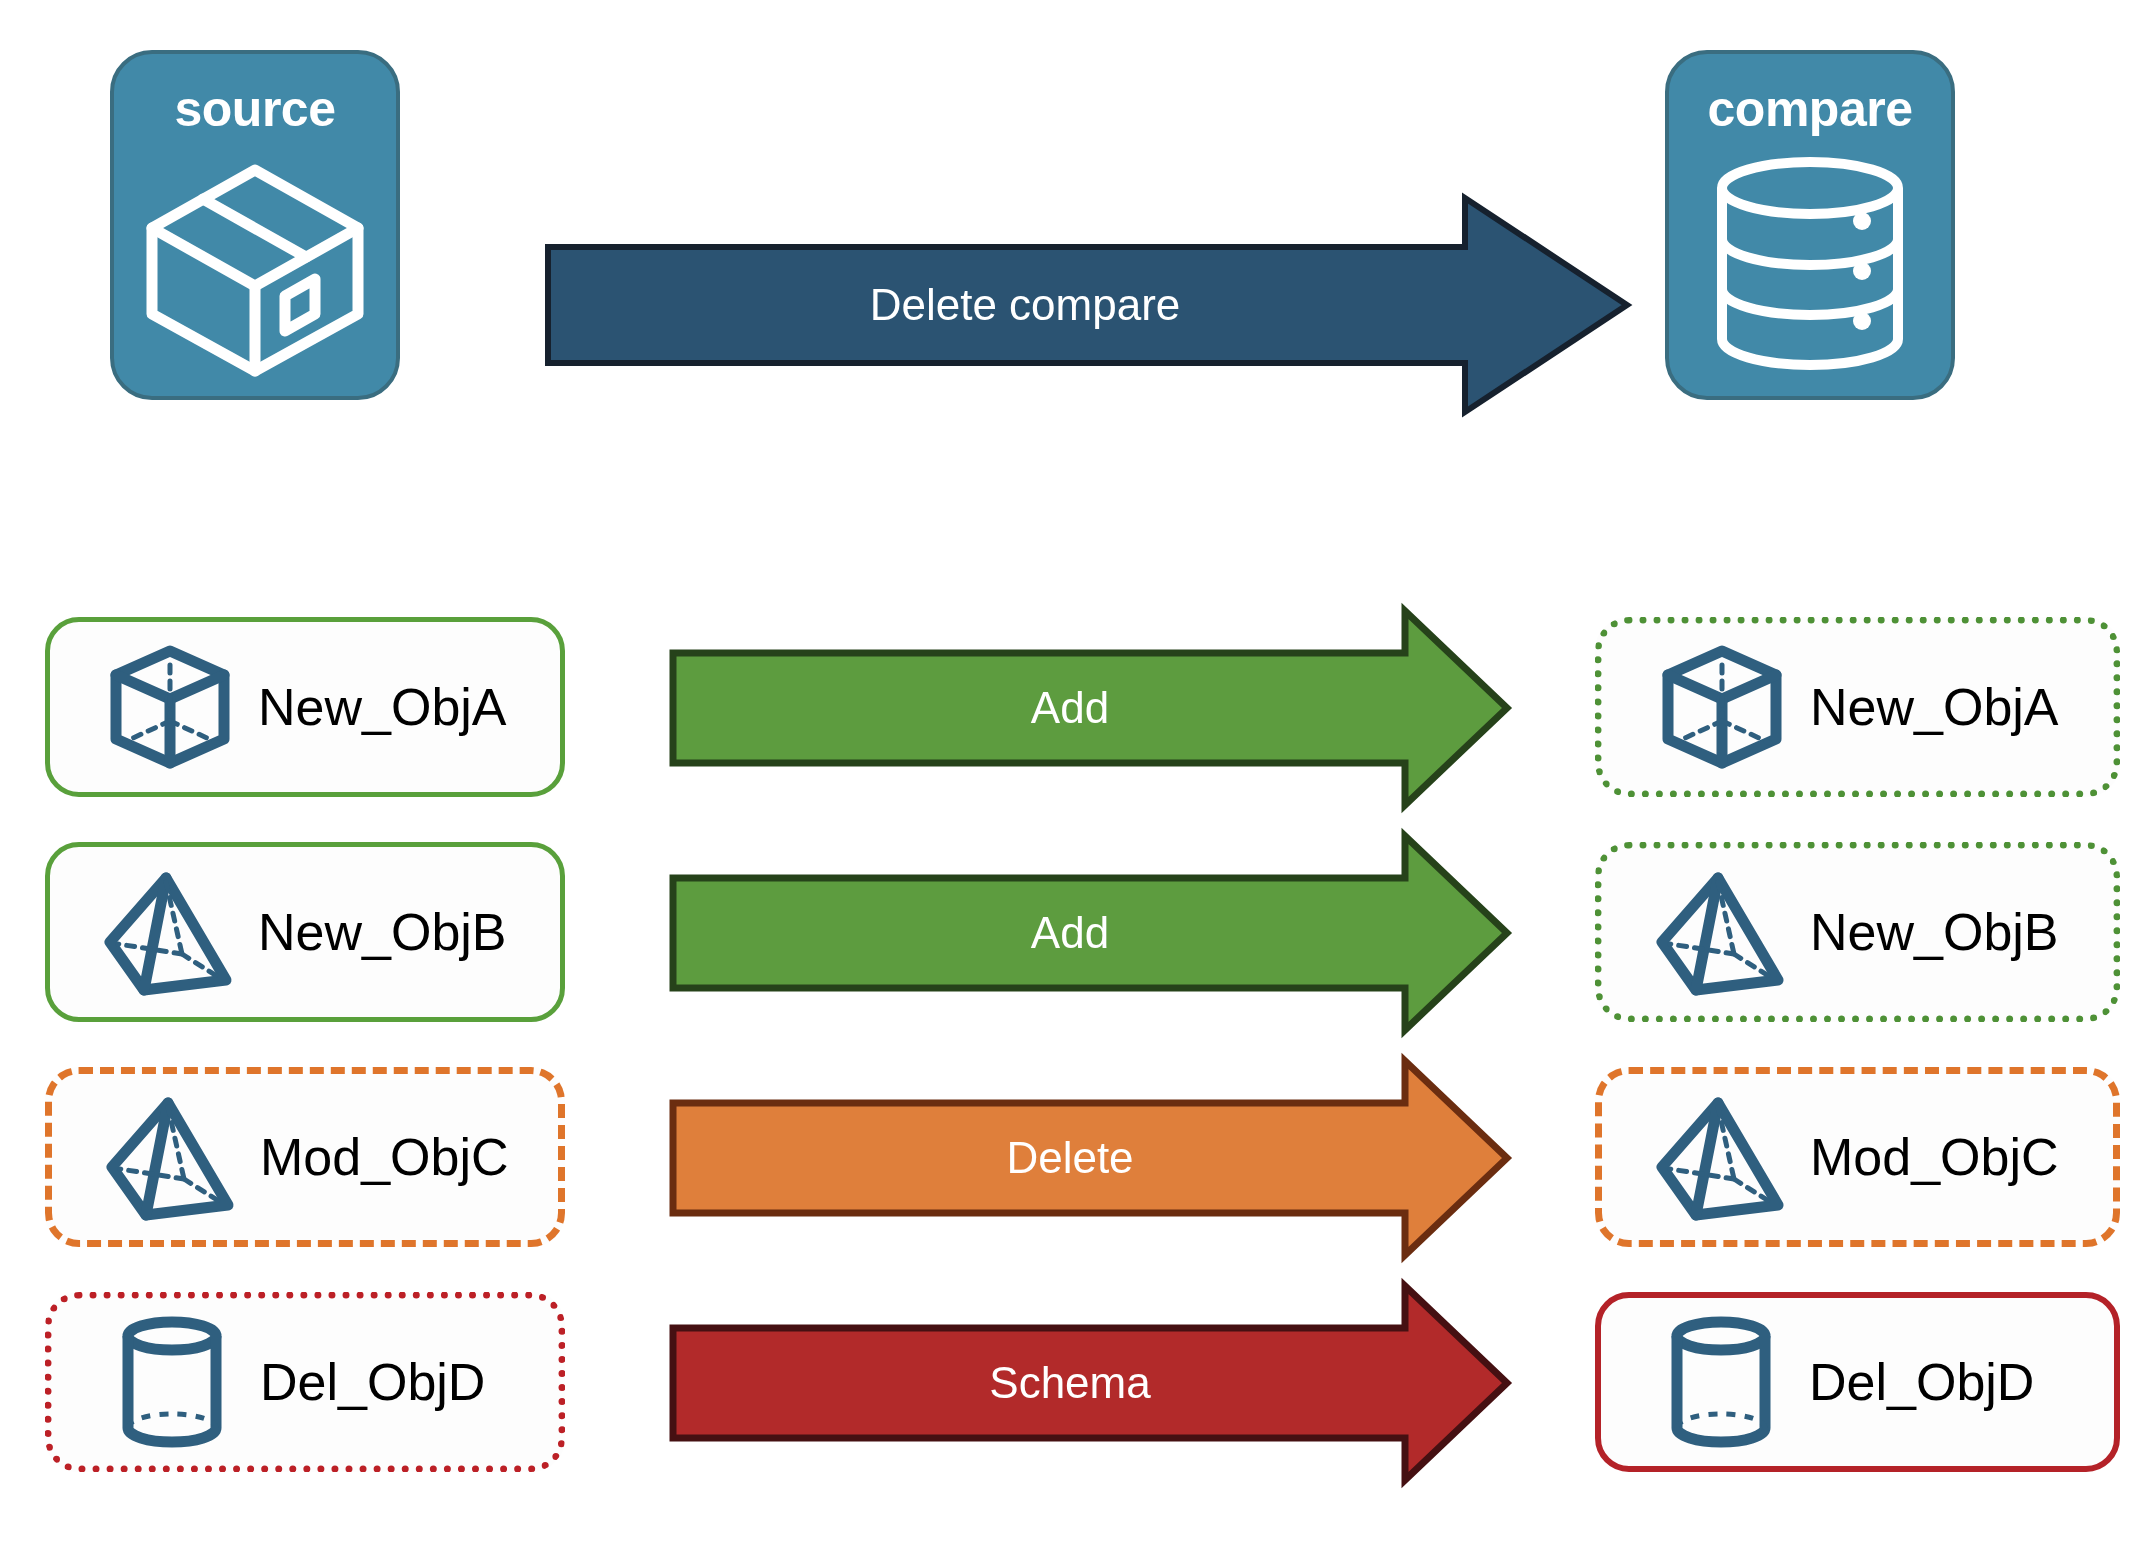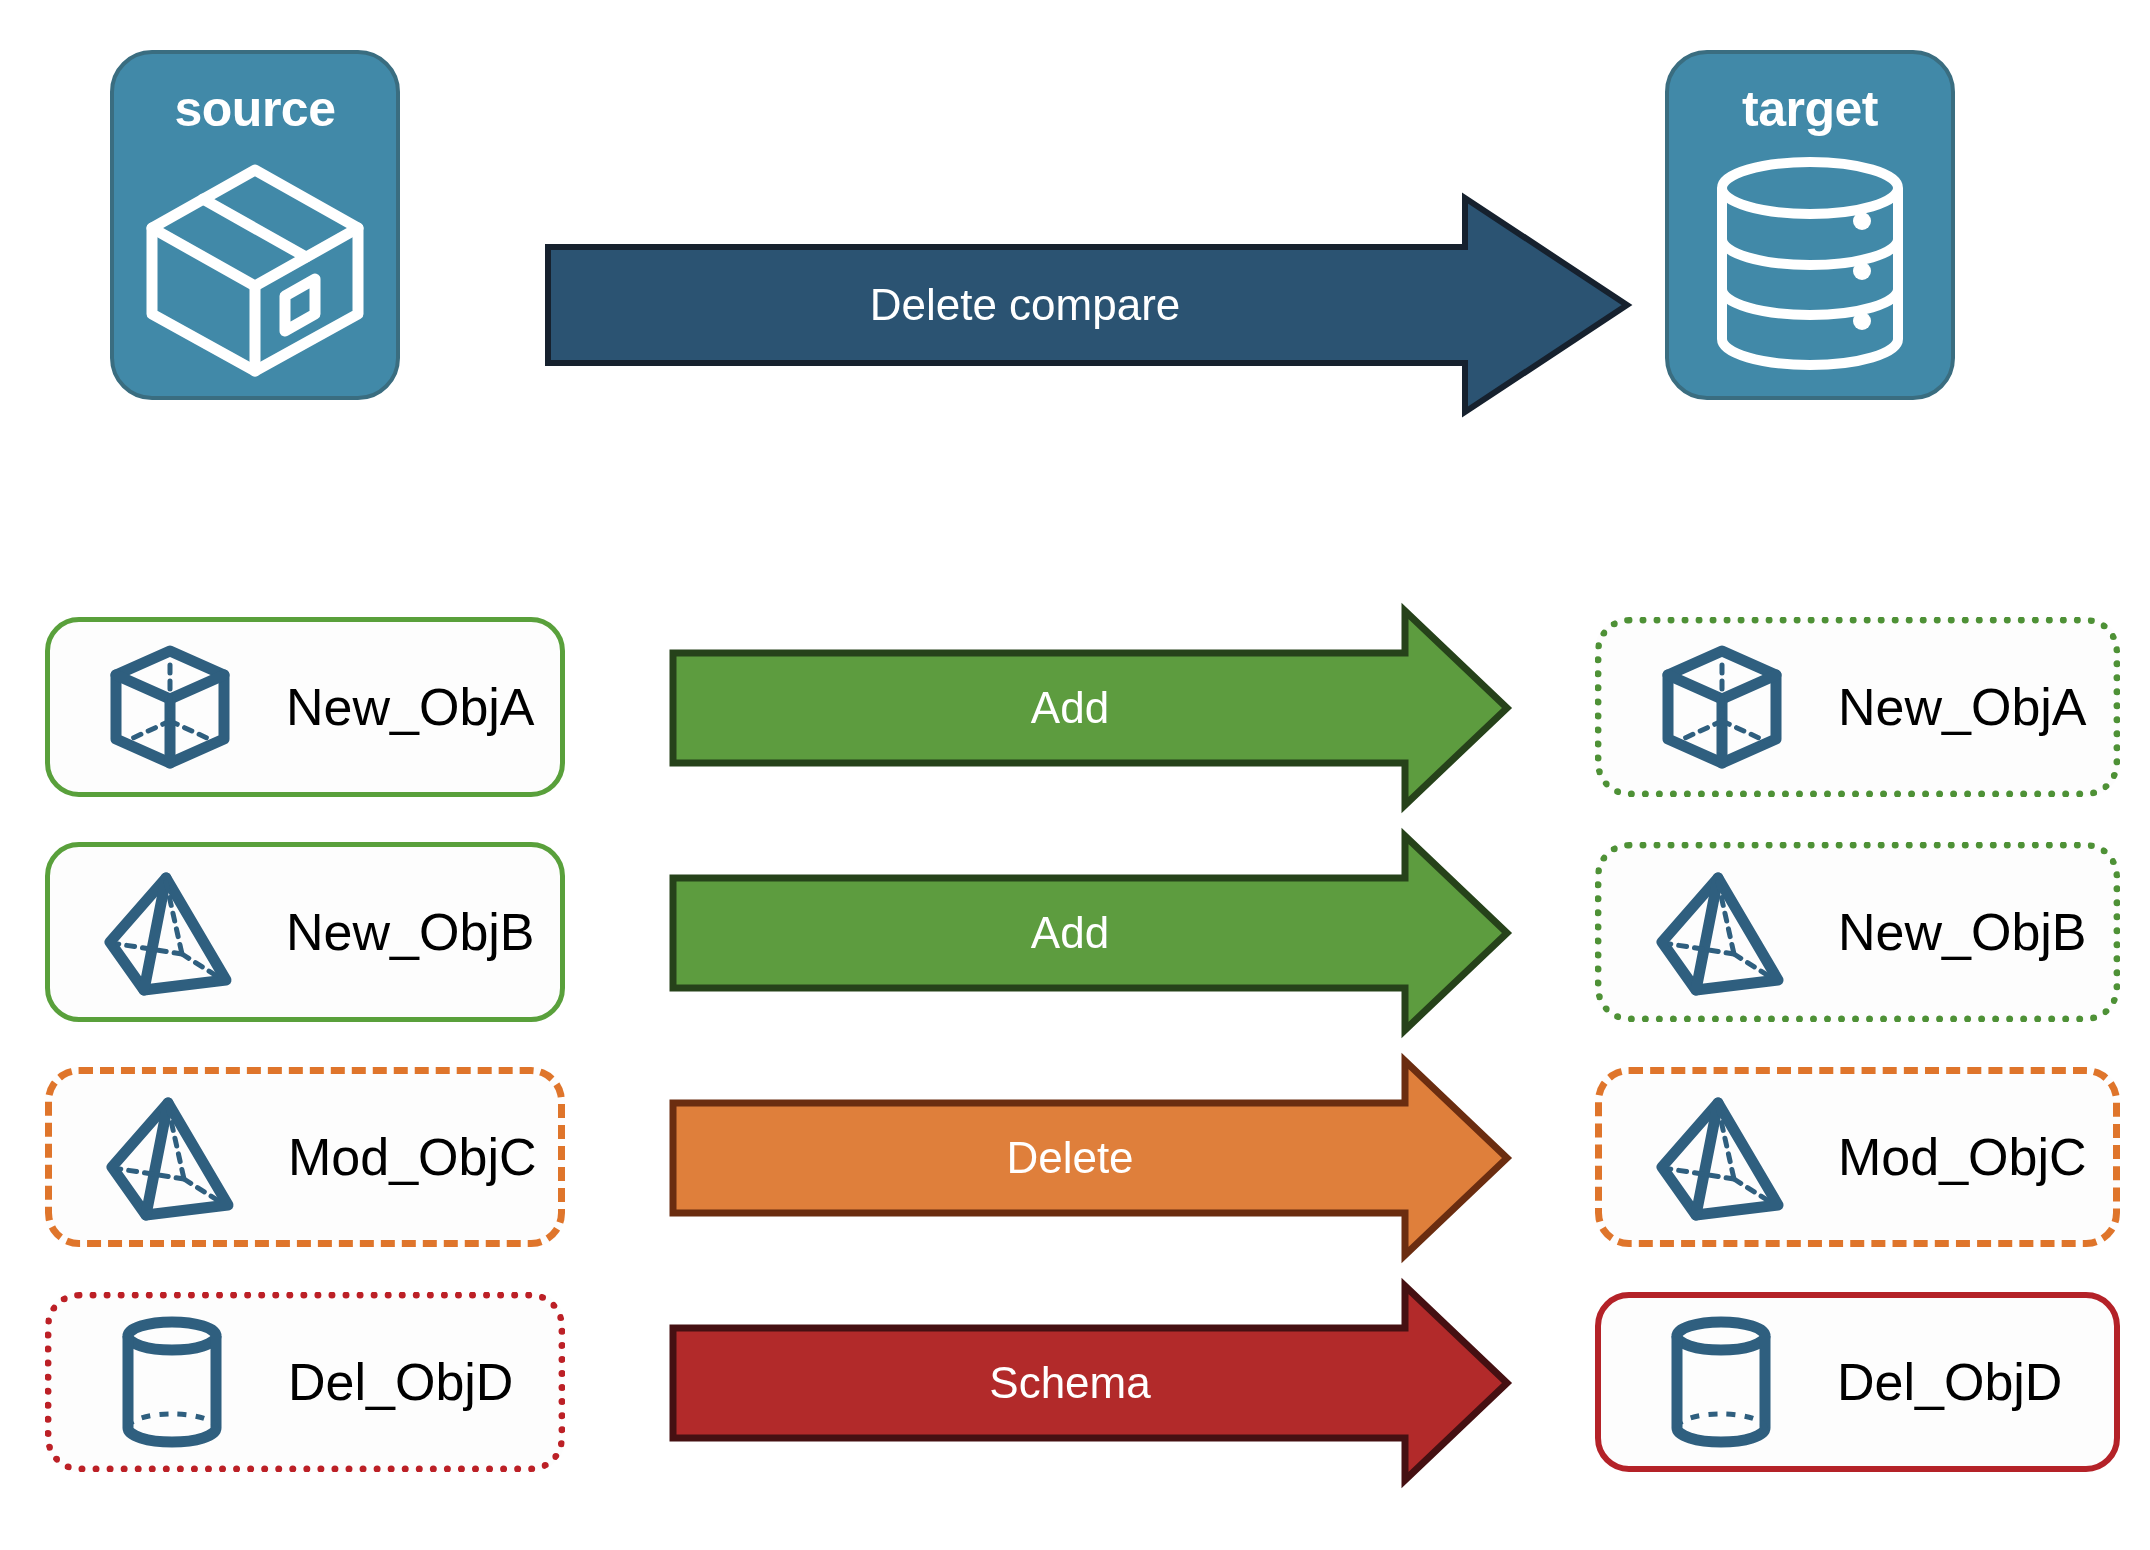--- a/index.html
+++ b/index.html
@@ -52,21 +52,21 @@
     pointer-events:none;
   }
 
   
   .obj-box{
     position:absolute;
     height:180px;
     box-sizing:border-box;
     background:#fdfdfd;
     border-radius:34px;
-    display:flex;align-items:center;gap:28px;
+    display:flex;align-items:center;
   }
   .obj-box.left{left:45px;width:520px;}
   .obj-box.right{left:1595px;width:525px;}
 
   .obj-icon{
     width:140px;height:140px;
     margin-left:50px;
     flex:none;
     display:flex;align-items:center;justify-content:center;
   }
@@ -115,21 +115,21 @@
           <path d="M12 72 L115 130 L218 72"></path>
           <path d="M115 130 L115 215"></path>
           <path d="M63 43 L166 101"></path>
           <path d="M145 140 L175 123 L175 158 L145 175 Z"></path>
         </g>
       </svg>
     </div>
   </div>
 
   <div id="tgt-card" class="endpoint">
-    <div class="endpoint-title">target</div>
+    <div class="endpoint-title">compare</div>
     <div class="endpoint-icon">
       <svg width="200" height="215" viewBox="0 0 200 215">
         <g fill="none" stroke="#ffffff" stroke-width="10">
           <ellipse cx="100" cy="32" rx="88" ry="26"></ellipse>
           <path d="M12 32 L12 183"></path>
           <path d="M188 32 L188 183"></path>
           <path d="M12 183 A88 26 0 0 0 188 183"></path>
           <path d="M12 83 A88 26 0 0 0 188 83"></path>
           <path d="M12 133 A88 26 0 0 0 188 133"></path>
         </g>

